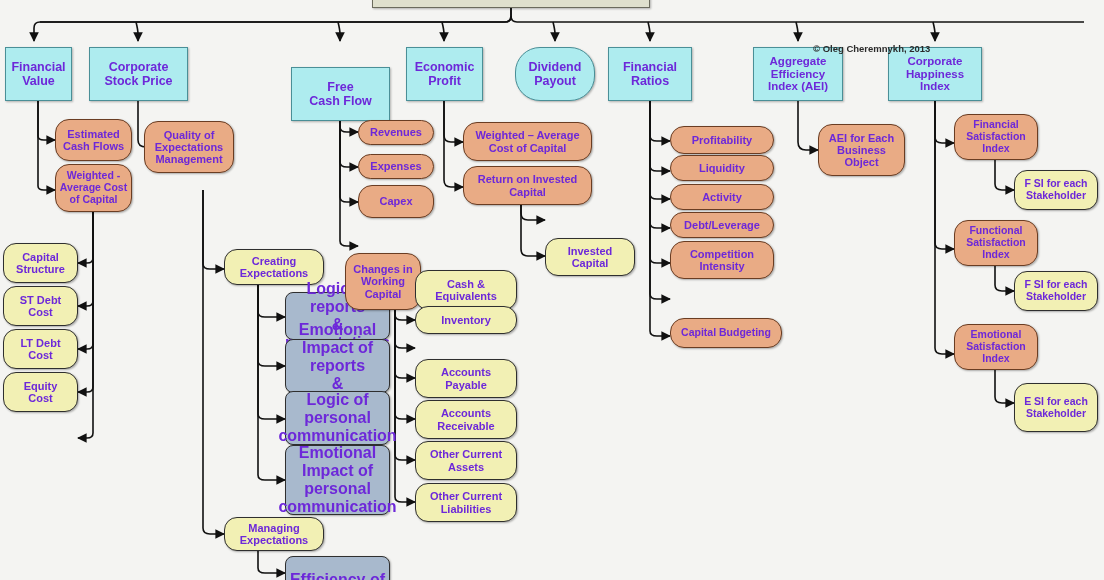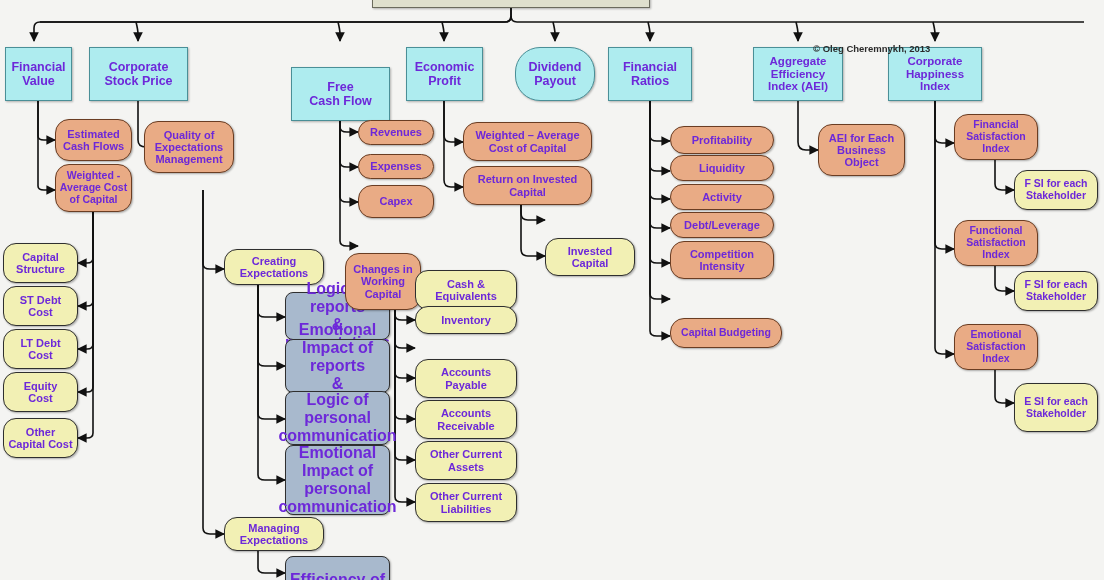--- a/index.html
+++ b/index.html
@@ -191,22 +191,20 @@
 of Capital</div>
 
   <div class="node yellow" style="left:3px;top:243px;width:75px;height:40px;white-space:pre-line;">Capital
 Structure</div>
   <div class="node yellow" style="left:3px;top:286px;width:75px;height:40px;white-space:pre-line;">ST Debt
 Cost</div>
   <div class="node yellow" style="left:3px;top:329px;width:75px;height:40px;white-space:pre-line;">LT Debt
 Cost</div>
   <div class="node yellow" style="left:3px;top:372px;width:75px;height:40px;white-space:pre-line;">Equity
 Cost</div>
-  <div class="node yellow" style="left:3px;top:418px;width:75px;height:40px;white-space:pre-line;">Other
-Capital Cost</div>
 
   <div class="node orange" style="left:144px;top:121px;width:90px;height:52px;white-space:pre-line;">Quality of
 Expectations
 Management</div>
   <div class="node yellow" style="left:224px;top:249px;width:100px;height:36px;white-space:pre-line;">Creating
 Expectations</div>
   <div class="node yellow" style="left:224px;top:517px;width:100px;height:34px;white-space:pre-line;">Managing
 Expectations</div>
 
   <div class="node bluegray" style="left:285px;top:292px;width:105px;height:48px;white-space:pre-line;">Logic of reports

